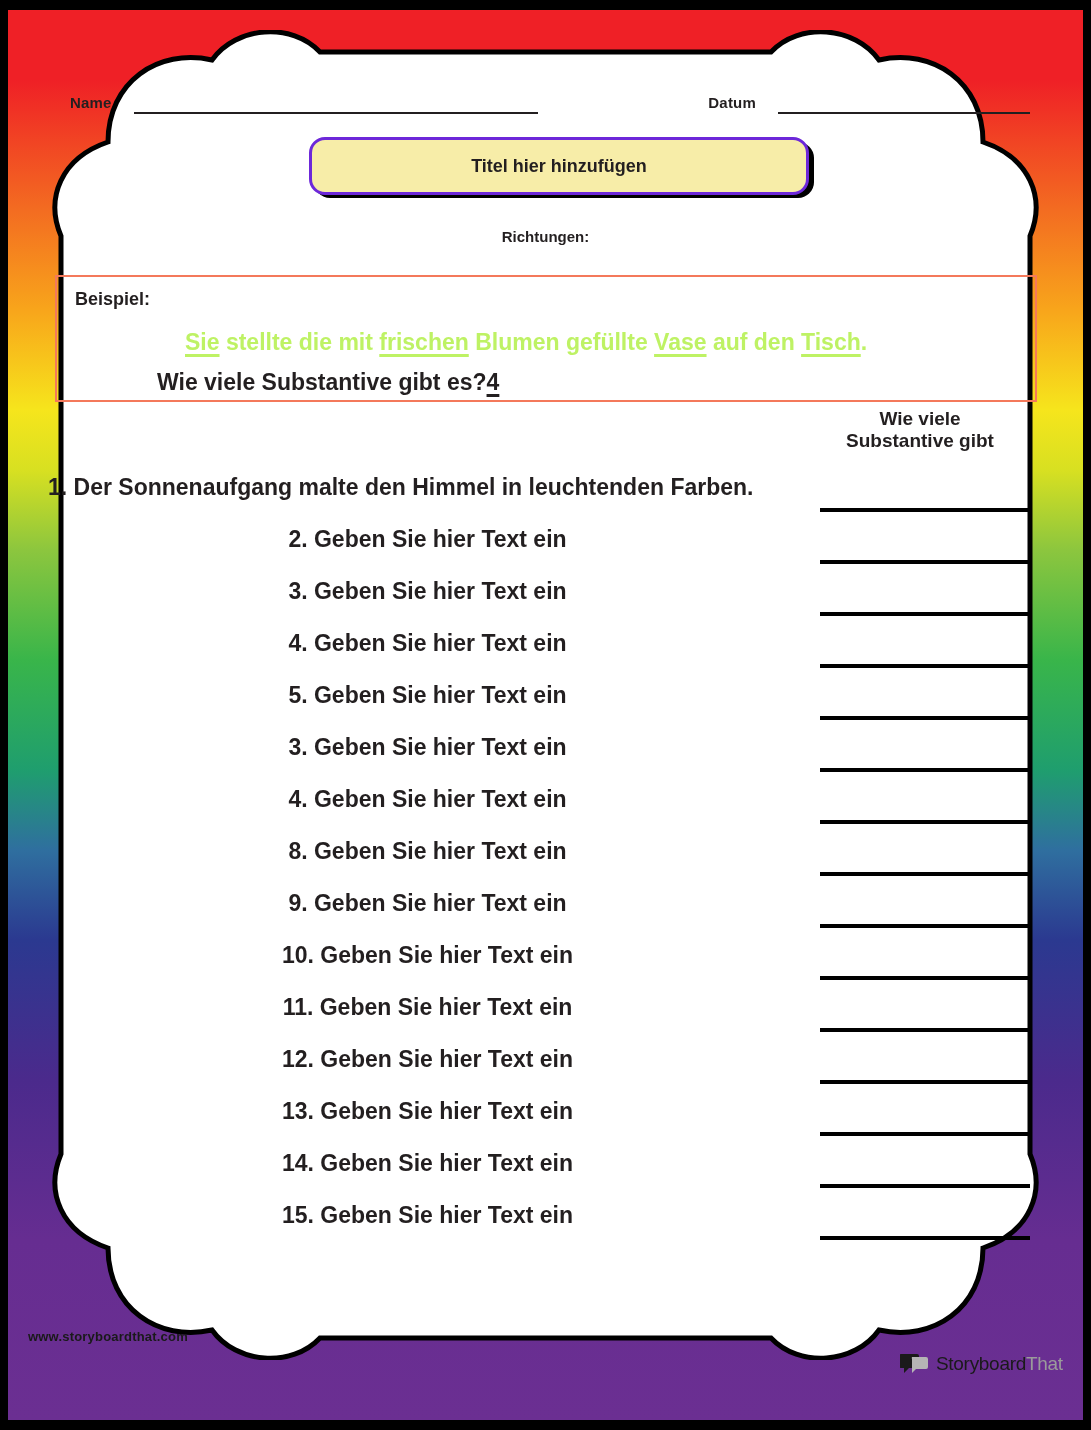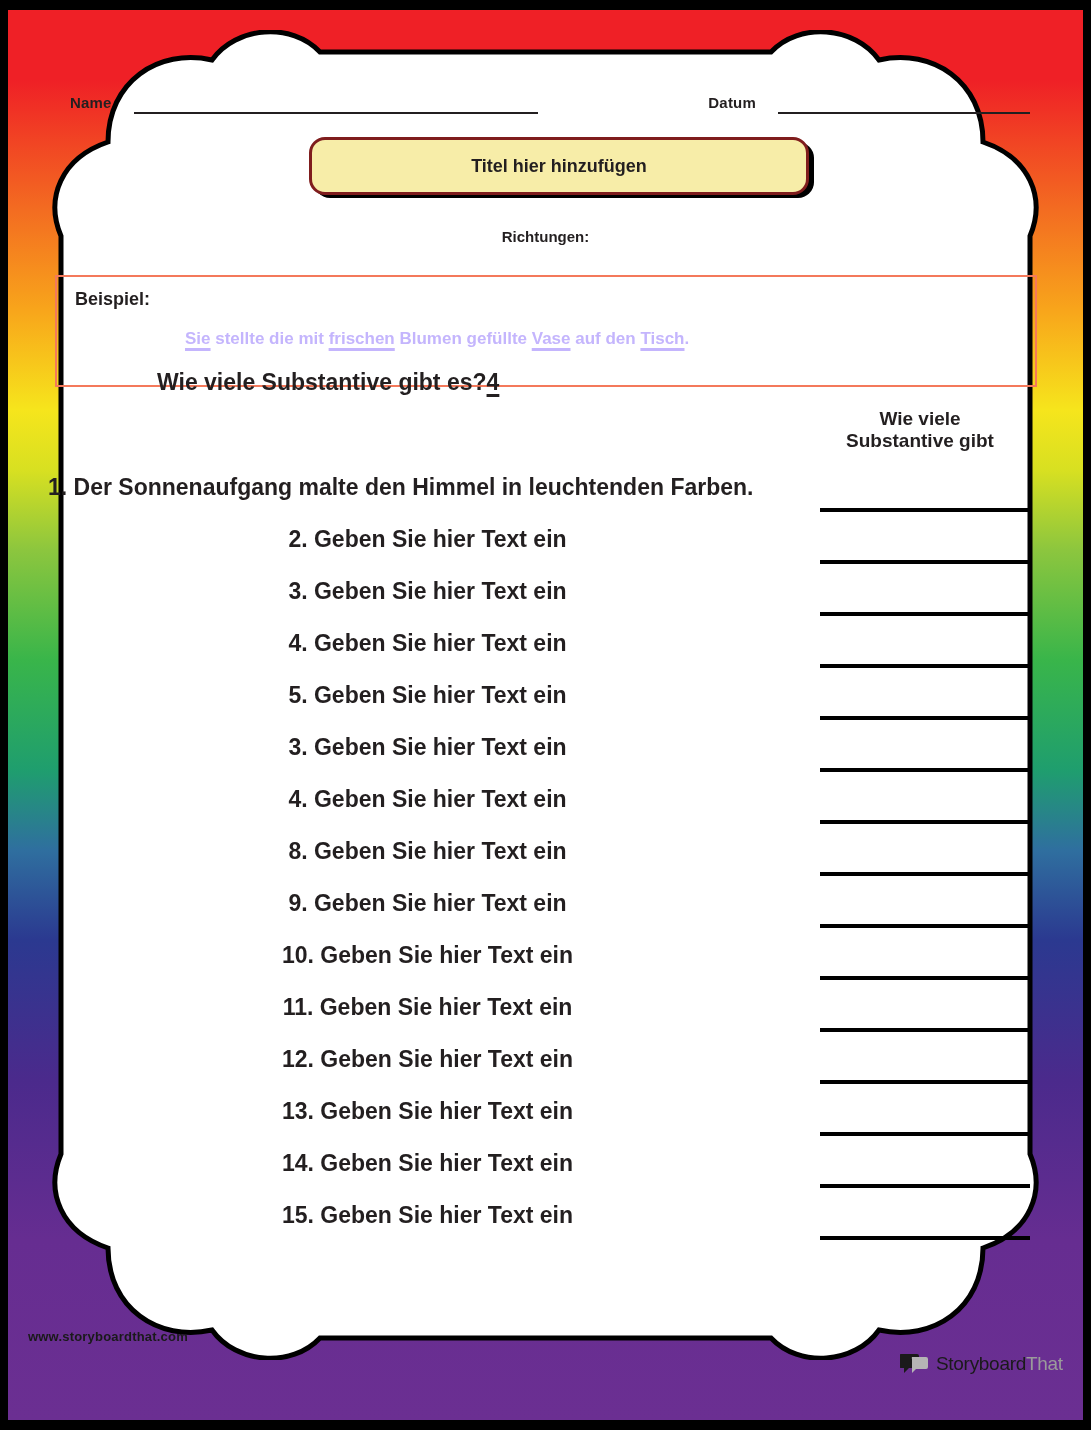--- a/index.html
+++ b/index.html
@@ -105,21 +105,21 @@
     background: #000000;
     border-radius: 16px;
   }
   .title-box {
     position: absolute;
     left: 279px;
     top: 107px;
     width: 494px;
     height: 52px;
     background: #f7eda8;
-    border: 3px solid #7f1d1d;
+    border: 3px solid #6d28d9;
     border-radius: 16px;
     display: flex;
     align-items: center;
     justify-content: center;
   }
   .title-text {
     font-size: 18px;
     font-weight: bold;
     color: #231f20;
   }
@@ -135,40 +135,40 @@
     font-weight: bold;
     color: #231f20;
   }
 
   
   .example-box {
     position: absolute;
     left: 25px;
     top: 245px;
     width: 982px;
-    height: 112px;
+    height: 127px;
     border: 2px solid #f4795b;
     box-sizing: border-box;
     padding-left: 48px;
   }
   .example-label {
     position: absolute;
     left: 18px;
     top: 12px;
     font-size: 18px;
     font-weight: bold;
     color: #231f20;
   }
   .example-line1 {
     position: absolute;
     left: 128px;
     top: 52px;
-    font-size: 17px;
-    font-weight: bold;
-    color: #c4b5fd;
+    font-size: 23px;
+    font-weight: bold;
+    color: #bef264;
     white-space: nowrap;
   }
   .example-line2 {
     position: absolute;
     left: 100px;
     top: 92px;
     font-size: 23px;
     font-weight: bold;
     color: #231f20;
     white-space: nowrap;

